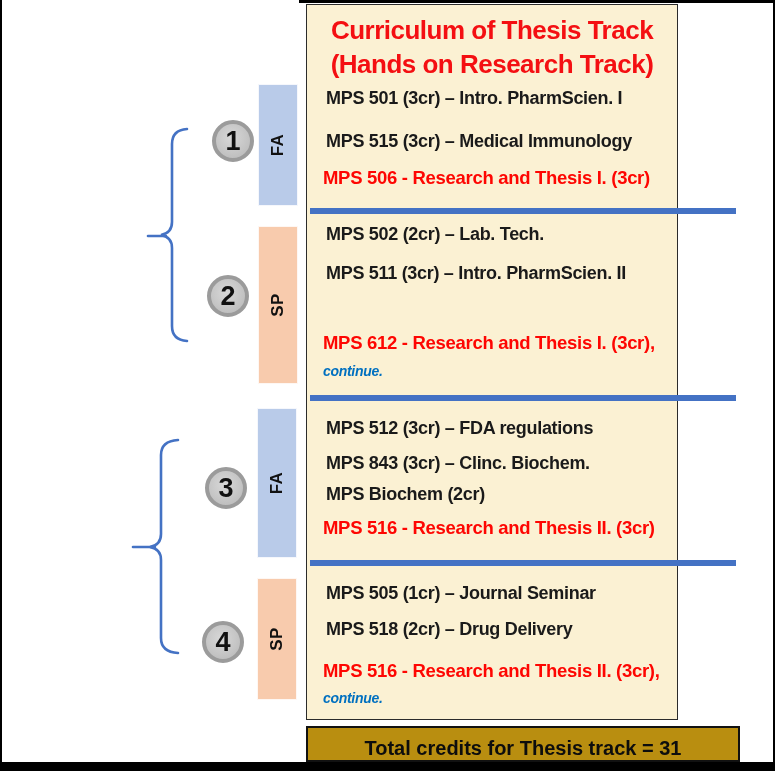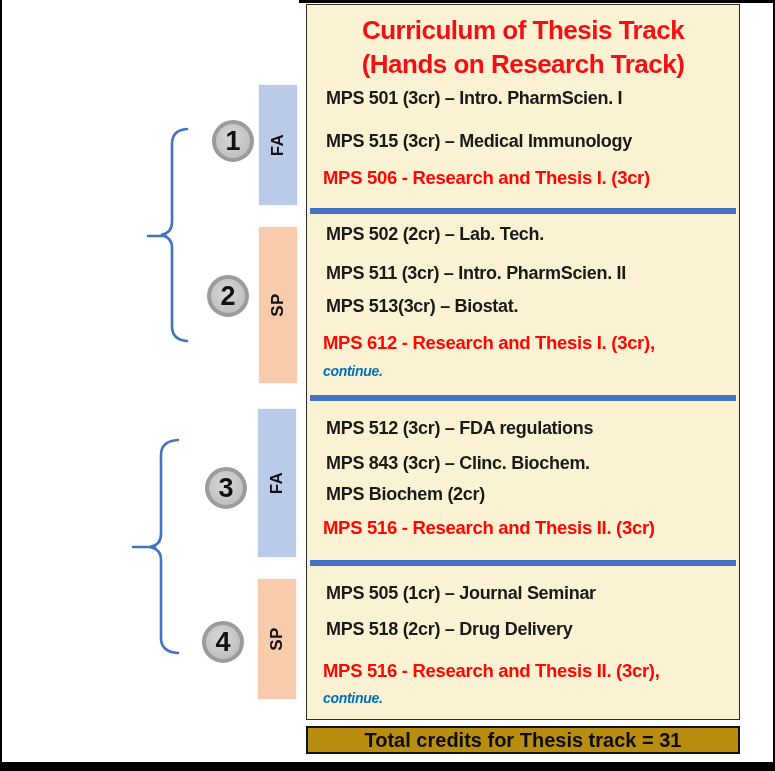--- a/index.html
+++ b/index.html
@@ -13,21 +13,21 @@
   }
 
   
   .frame-left   { position:absolute; left:0; top:0; width:2px; height:771px; background:#000; }
   .frame-right  { position:absolute; left:773px; top:0; width:2px; height:771px; background:#000; }
   .frame-top    { position:absolute; left:299px; top:0; width:476px; height:3px; background:#000; }
   .bottom-strip { position:absolute; left:0; top:762px; width:775px; height:9px; background:#000; }
 
   
   .panel {
-    position:absolute; left:306px; top:4px; width:434px; height:716px;
+    position:absolute; left:306px; top:4px; width:372px; height:716px;
     background:#FBF1D3;
     border:1px solid #2b2b2b;
   }
   .panel-title {
     position:absolute; top:8px; left:0; width:100%;
     text-align:center;
     color:#F40F12; font-weight:bold; font-size:26px; line-height:34px;
     letter-spacing:-0.5px;
   }
   .course {
@@ -37,23 +37,23 @@
   }
   .course.red  { color:#FE0602; left:16px; font-size:18.5px; }
   .course.blue-italic { color:#0070C0; font-style:italic; left:16px; font-size:14px; }
   .divider {
     position:absolute; left:3px; width:426px; height:6px;
     background:#4472C4;
   }
 
   
   .footer-bar {
-    position:absolute; left:306px; top:726px; width:434px; height:28px;
+    position:absolute; left:306px; top:726px; width:434px; height:36px;
     background:#B98E10; border:2px solid #111;
-    display:flex; align-items:center; justify-content:center;
+    display:flex; align-items:flex-end; justify-content:center;
     font-size:20px; font-weight:bold; color:#0d0d0d;
   }
 
   
   .term-bar {
     position:absolute; width:40px;
     display:flex; align-items:center; justify-content:center;
     border:1px solid rgba(255,255,255,0.85);
   }
   .term-bar .term-label {
@@ -137,21 +137,20 @@
     </div>
 
     <div class="course" style="top:79px">MPS 501 (3cr) – Intro. PharmScien. I</div>
     <div class="course" style="top:122px">MPS 515 (3cr) – Medical Immunology</div>
     <div class="course red" style="top:159px">MPS 506 - Research and Thesis I. (3cr)</div>
 
     <div class="divider" style="top:203px"></div>
 
     <div class="course" style="top:215px">MPS 502 (2cr) – Lab. Tech.</div>
     <div class="course" style="top:254px">MPS 511 (3cr) – Intro. PharmScien. II</div>
-    <div class="course" style="top:287px">MPS 513(3cr) – Biostat.</div>
     <div class="course red" style="top:324px">MPS 612 - Research and Thesis I. (3cr),</div>
     <div class="course blue-italic" style="top:352px">continue.</div>
 
     <div class="divider" style="top:390px"></div>
 
     <div class="course" style="top:409px">MPS 512 (3cr) – FDA regulations</div>
     <div class="course" style="top:444px">MPS 843 (3cr) – Clinc. Biochem.</div>
     <div class="course" style="top:475px">MPS Biochem (2cr)</div>
     <div class="course red" style="top:509px">MPS 516 - Research and Thesis II. (3cr)</div>
 

